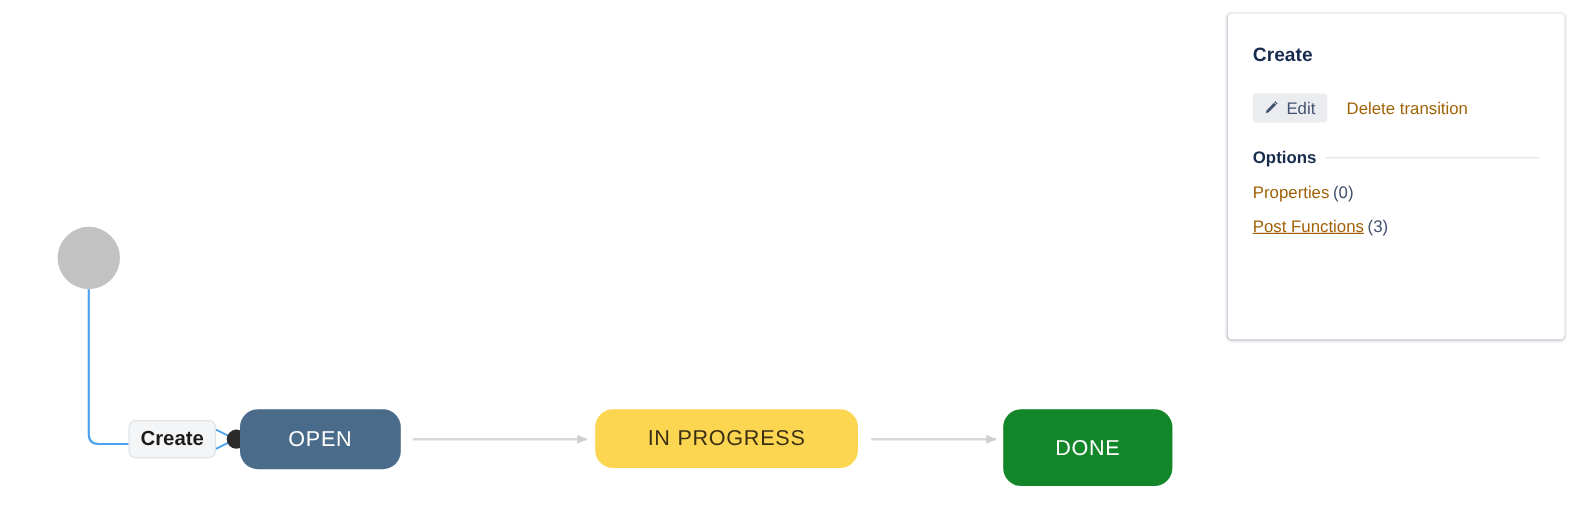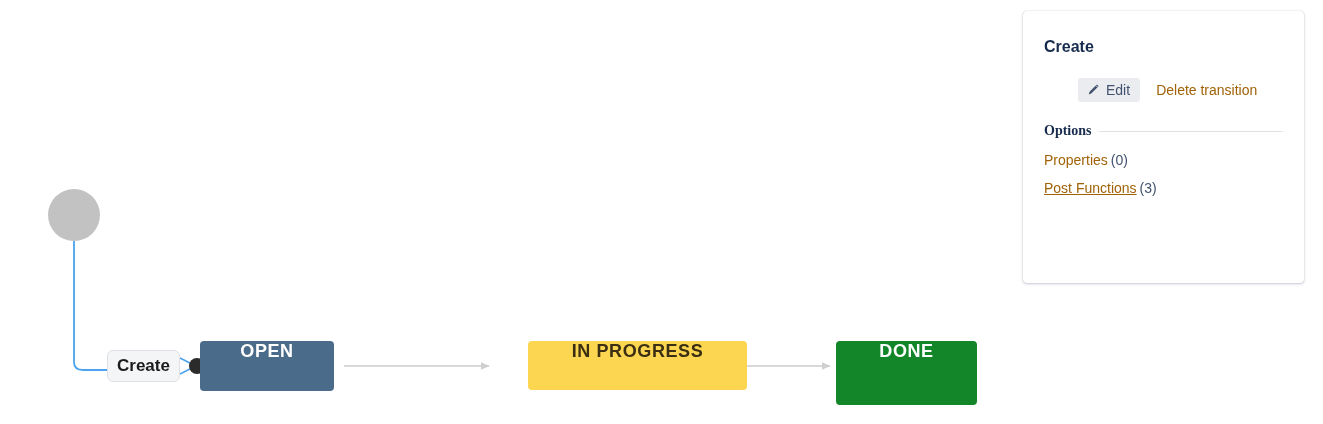--- a/index.html
+++ b/index.html
@@ -27,42 +27,42 @@
   #workflow-svg {
     position: absolute;
     left: 0; top: 0;
     width: 1023px;
     height: 424px;
   }
 
   
   .status-node {
     position: absolute;
-    border-radius: 4px;
-    display: flex;
+    border-radius: 15px;
+    display: flex;
+    align-items: center;
     justify-content: center;
-    font-weight: bold;
+    font-weight: normal;
     letter-spacing: 0.6px;
     box-sizing: border-box;
     user-select: none;
   }
   #node-open {
     left: 200px; top: 341px;
     width: 134px; height: 50px;
     background: #4b6b8a;
     color: #ffffff;
     font-size: 18px;
   }
   #node-inprogress {
     left: 496px; top: 341px;
     width: 219px; height: 49px;
     background: #fcd551;
     color: #3b2f13;
     font-size: 18px;
-    margin-left: 32px;
   }
   #node-done {
     left: 836px; top: 341px;
     width: 141px; height: 64px;
     background: #13862a;
     color: #ffffff;
     font-size: 18px;
   }
 
   
@@ -114,21 +114,20 @@
     gap: 6px;
     background: #ebecf0;
     border: none;
     border-radius: 3px;
     padding: 5px 10px 5px 8px;
     font-family: "Liberation Sans", sans-serif;
     font-size: 14px;
     color: #42526e;
     cursor: pointer;
     line-height: 1;
-    margin-left: 34px;
   }
   #edit-button .pencil-wrap {
     display: inline-flex;
     align-items: center;
     justify-content: center;
     width: 14px; height: 14px;
   }
   .link {
     color: #a16207;
     font-size: 14px;
@@ -141,21 +140,20 @@
     display: flex;
     align-items: center;
     gap: 8px;
     margin-bottom: 13px;
   }
   #options-label {
     font-size: 14px;
     font-weight: bold;
     color: #172b4d;
     white-space: nowrap;
-    font-family: Liberation Serif, serif;
   }
   #options-rule {
     flex: 1;
     height: 1px;
     background: #dfe1e6;
   }
   .option-row {
     margin-bottom: 10px;
     font-size: 14px;
     line-height: 1.25;

